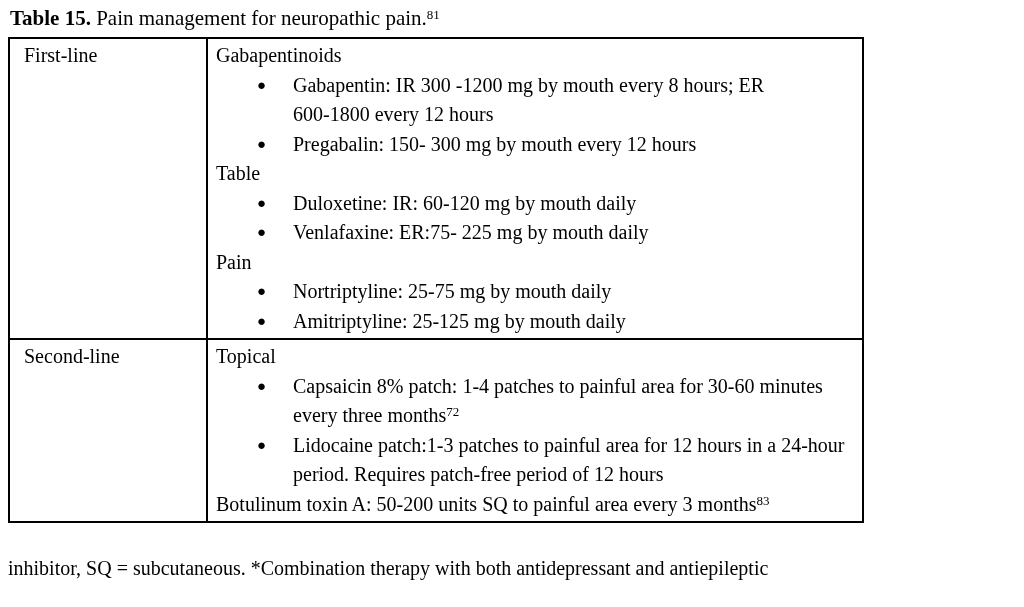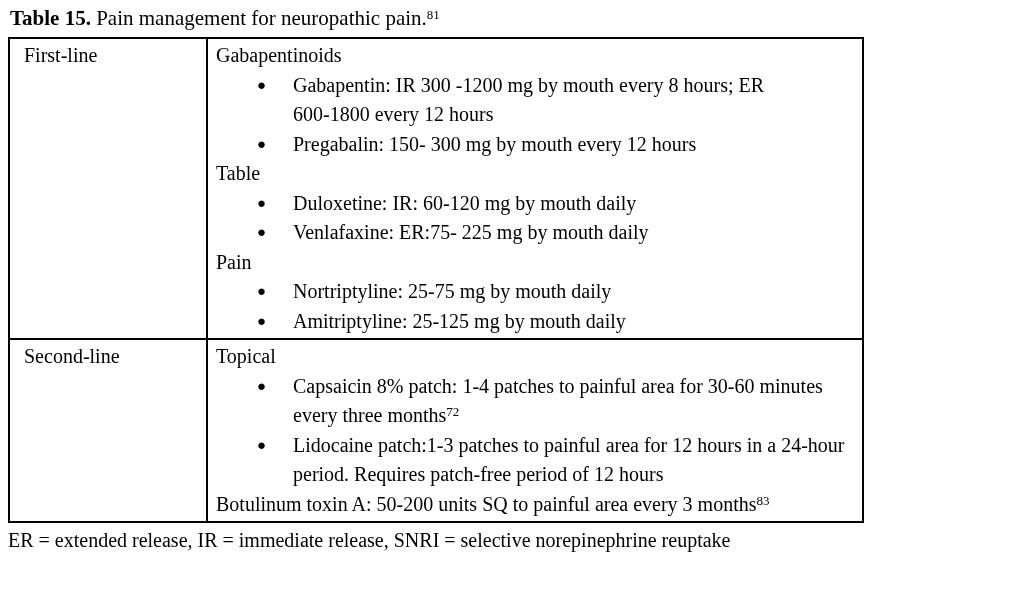--- a/index.html
+++ b/index.html
@@ -97,15 +97,15 @@
           <td class="content-cell">
             <div class="heading">Topical</div>
             <div class="bullet"><span class="marker">●</span>Capsaicin 8% patch: 1-4 patches to painful area for 30-60 minutes<br>every three months<sup class="ref">72</sup></div>
             <div class="bullet"><span class="marker">●</span>Lidocaine patch:1-3 patches to painful area for 12 hours in a 24-hour<br>period. Requires patch-free period of 12 hours</div>
             <div class="heading">Botulinum toxin A: 50-200 units SQ to painful area every 3 months<sup class="ref">83</sup></div>
           </td>
         </tr>
       </tbody>
   </table>
 
-  <p class="footnote"><span>ER = extended release, IR = immediate release, SNRI = selective norepinephrine reuptake</span><br><br></p>
+  <p class="footnote"><br><span>inhibitor, SQ = subcutaneous. *Combination therapy with both antidepressant and antiepileptic</span><br></p>
 
 </div>
 
 </body></html>

